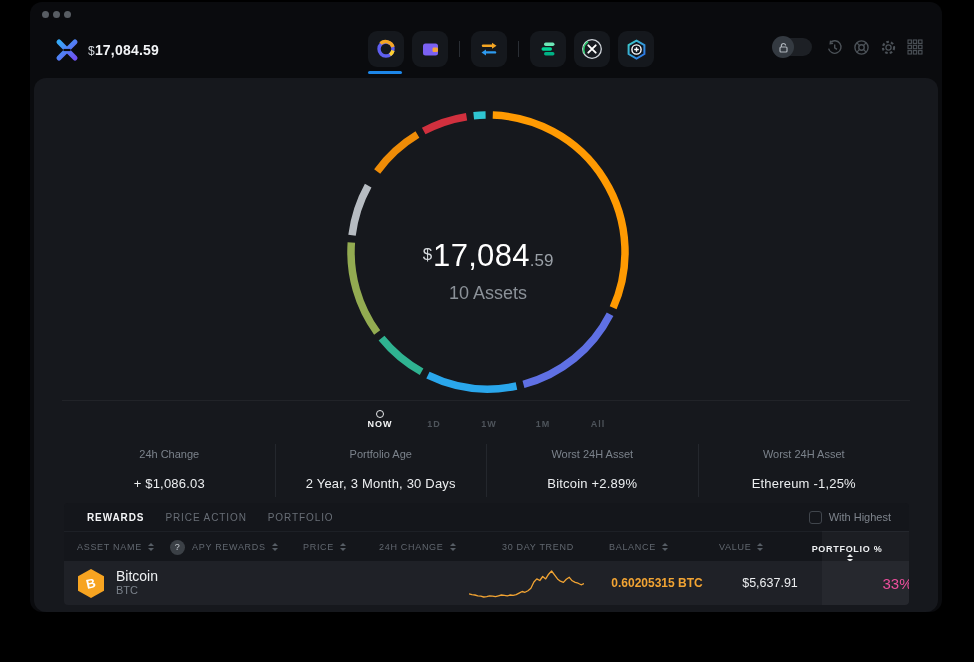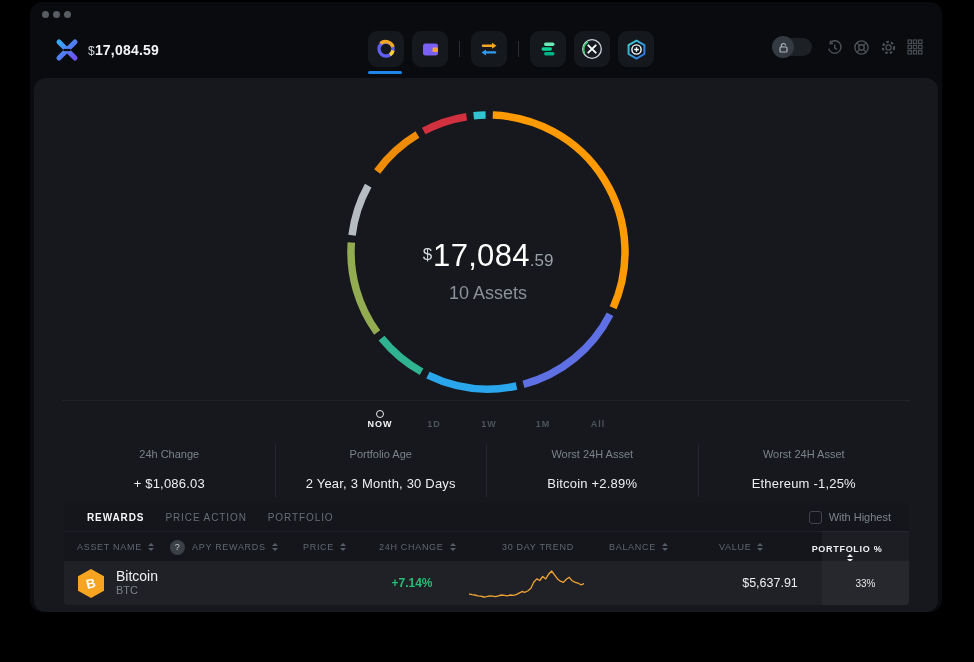--- a/index.html
+++ b/index.html
@@ -90,21 +90,21 @@
     clip-path:polygon(50% 0%,100% 25%,100% 75%,50% 100%,0% 75%,0% 25%);
     display:flex; align-items:center; justify-content:center; }
   .btc-hex span { color:#fff; font-weight:700; font-size:13px; transform:rotate(-13deg); display:block; }
   .asset-names { position:absolute; left:52px; top:7px; }
   .asset-name { font-size:14px; color:#eef0f2; }
   .asset-sym { font-size:11px; color:#7b828b; margin-top:0; }
   .c-price { left:160px; width:113px; justify-content:flex-end; font-size:12.5px; color:#dde0e4; }
   .c-change { left:312px; width:72px; justify-content:center; font-size:12px; font-weight:600; }
   .c-balance { left:531px; width:124px; justify-content:center; font-size:12px; font-weight:600; }
   .c-value { left:650px; width:112px; justify-content:center; font-size:12.5px; color:#eceef0; }
-  .c-pct { left:758px; width:87px; justify-content:center; font-size:10px; color:#e5e5e5; }
+  .c-pct { left:790px; width:87px; justify-content:center; font-size:15px; color:#ec4899; }
   svg { display:block; }
 </style>
 </head>
 <body>
 
 <div class="window">
 
   <div class="dots">
     <div class="dot"></div>
     <div class="dot"></div>
@@ -342,24 +342,24 @@
       </div>
 
       <div class="trow">
         <div class="btc-hex">
           <span>B</span>
         </div>
         <div class="asset-names">
           <div class="asset-name">Bitcoin</div>
           <div class="asset-sym">BTC</div>
         </div>
-        <div class="cell c-change" id="change-cell" style="color: rgb(39, 189, 119);">+7.14%</div>
         <svg id="spark-svg" width="115" height="30" viewBox="0 0 115 30" style="position:absolute;left:405px;top:8px">
             <polyline points="0.0,24.8 2.9,25.6 5.9,26.0 8.8,26.8 11.8,27.2 14.7,28.0 17.7,27.6 20.6,26.8 23.6,27.2 26.5,27.6 29.5,26.8 32.4,26.0 35.4,26.4 38.3,26.8 41.3,26.0 44.2,26.4 47.2,25.6 50.1,24.1 53.1,22.5 56.0,23.3 59.0,21.7 61.9,19.3 64.9,13.0 67.8,9.9 70.8,11.5 73.7,7.5 76.7,9.9 79.6,5.2 82.6,2.0 85.5,5.9 88.5,9.9 91.4,12.2 94.4,13.4 97.3,10.3 100.3,8.3 103.2,11.8 106.2,13.4 109.1,14.2 112.1,15.8 115.0,14.6" fill="none" stroke="#f2a433" stroke-width="1.3" stroke-linejoin="round"></polyline>
           </svg>
+        <div class="cell c-balance" id="balance-cell" style="color: rgb(242, 164, 51);">0.60205315 BTC</div>
         <div class="cell c-value">$5,637.91</div>
         <div class="cell c-pct">33%</div>
       </div>
       <div class="col-strip"></div>
     </div>
 
   </div>
 </div>
 
 </body></html>

